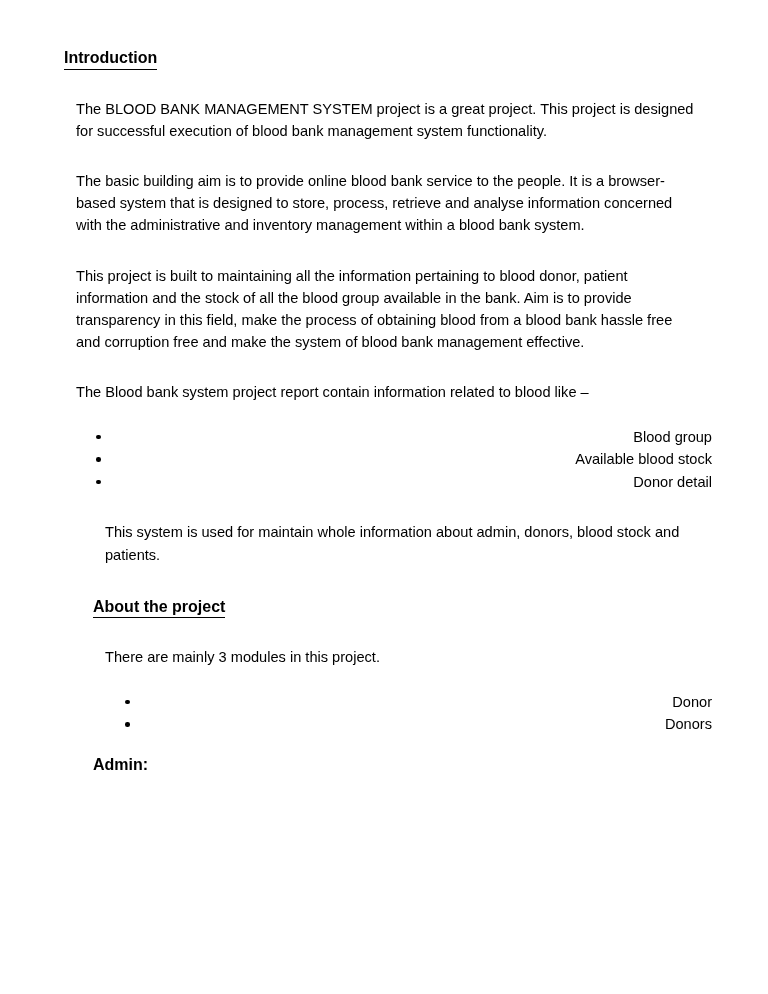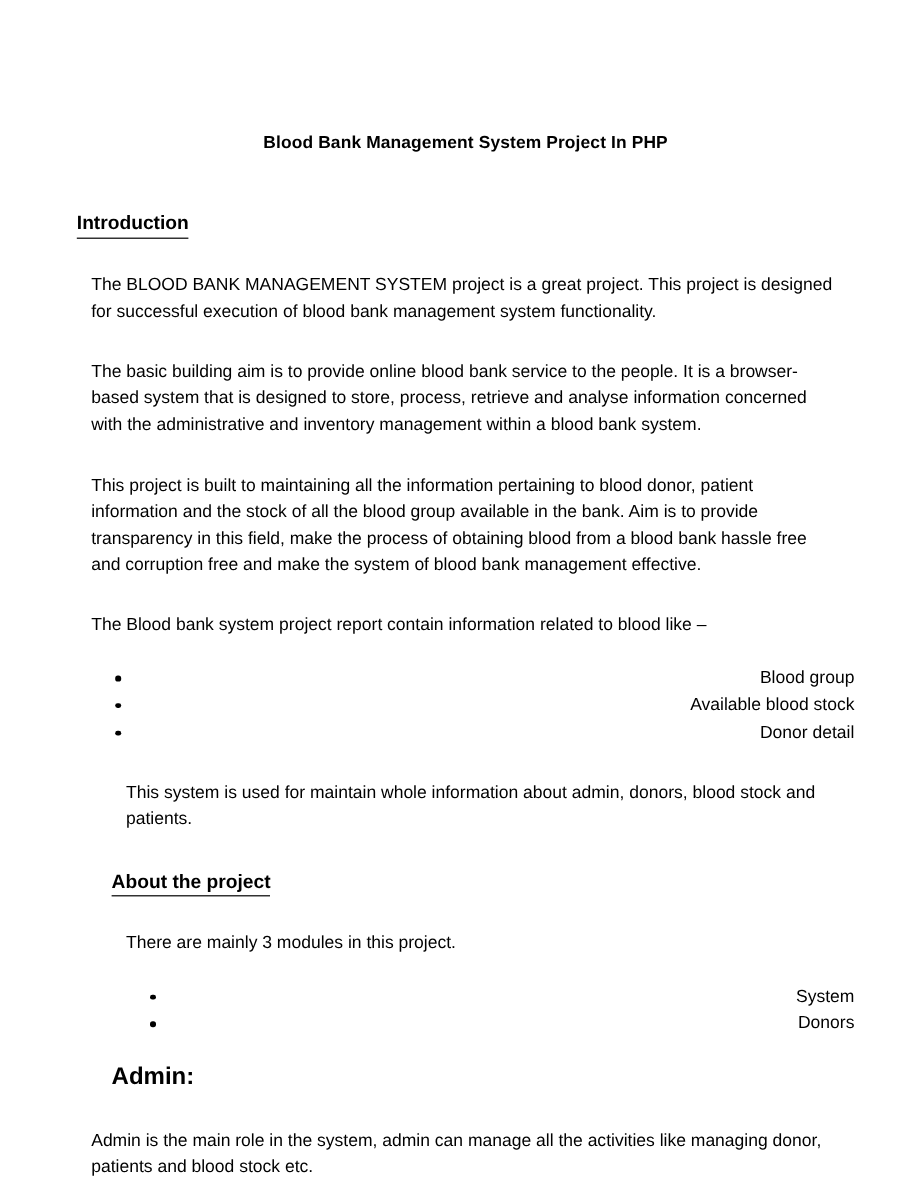--- a/index.html
+++ b/index.html
@@ -55,21 +55,21 @@
     margin: 12px;
     padding-top: 16px;
     text-align: left;
     max-width: 648px;
   }
   p.indented {
     padding-left: 29px;
     max-width: 620px;
   }
   p.sub-heading-bold {
-    font-size: 20px;
+    font-size: 16px;
     font-weight: bold;
     line-height: 1.52;
     margin: 0;
     padding-top: 17px;
     padding-left: 29px;
   }
   ul.bullets {
     margin: 0;
     padding-top: 10px;
     padding-bottom: 0;
@@ -95,21 +95,20 @@
     height: 4.5px;
     border-radius: 50%;
     background: #000;
   }
 </style>
 </head>
 <body>
 
 <div class="page">
 
-  <h1 class="doc-title">Blood Bank Management System Project In PHP</h1>
 
   <div class="heading-wrap heading-intro">
     <span class="section-heading">Introduction</span>
   </div>
 
   <p class="body-text">The BLOOD BANK MANAGEMENT SYSTEM project is a great project. This project is designed for successful execution of blood bank management system functionality.</p>
 
   <p class="body-text">The basic building aim is to provide online blood bank service to the people. It is a browser-based system that is designed to store, process, retrieve and analyse information concerned with the administrative and inventory management within a blood bank system.</p>
 
   <p class="body-text">This project is built to maintaining all the information pertaining to blood donor, patient information and the stock of all the blood group available in the bank. Aim is to provide transparency in this field, make the process of obtaining blood from a blood bank hassle free and corruption free and make the system of blood bank management effective.</p>
@@ -124,21 +123,20 @@
 
   <p class="body-text indented">This system is used for maintain whole information about admin, donors, blood stock and patients.</p>
 
   <div class="heading-wrap heading-about">
     <span class="section-heading">About the project</span>
   </div>
 
   <p class="body-text indented">There are mainly 3 modules in this project.</p>
 
   <ul class="bullets level-2">
-    <li>System</li>
+    <li>Donor</li>
     <li>Donors</li>
   </ul>
 
   <p class="sub-heading-bold">Admin:</p>
 
-  <p class="body-text">Admin is the main role in the system, admin can manage all the activities like managing donor, patients and blood stock etc.</p>
 
 </div>
 
 </body></html>

